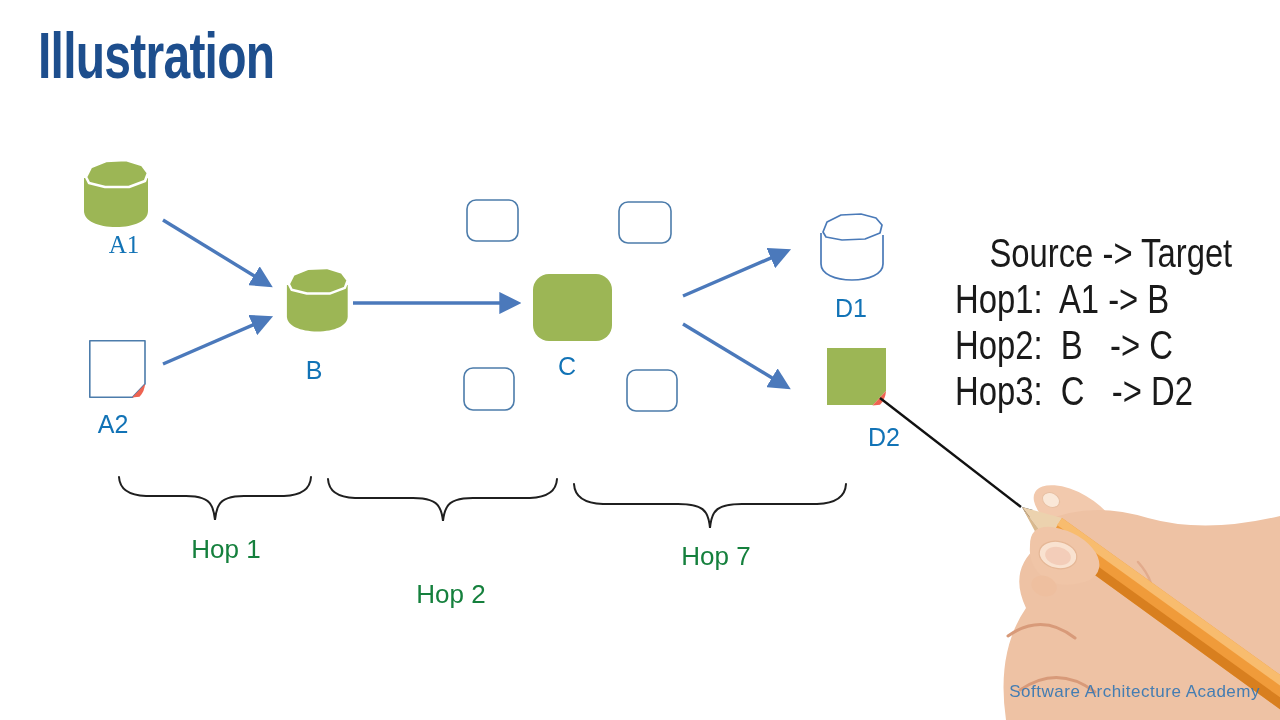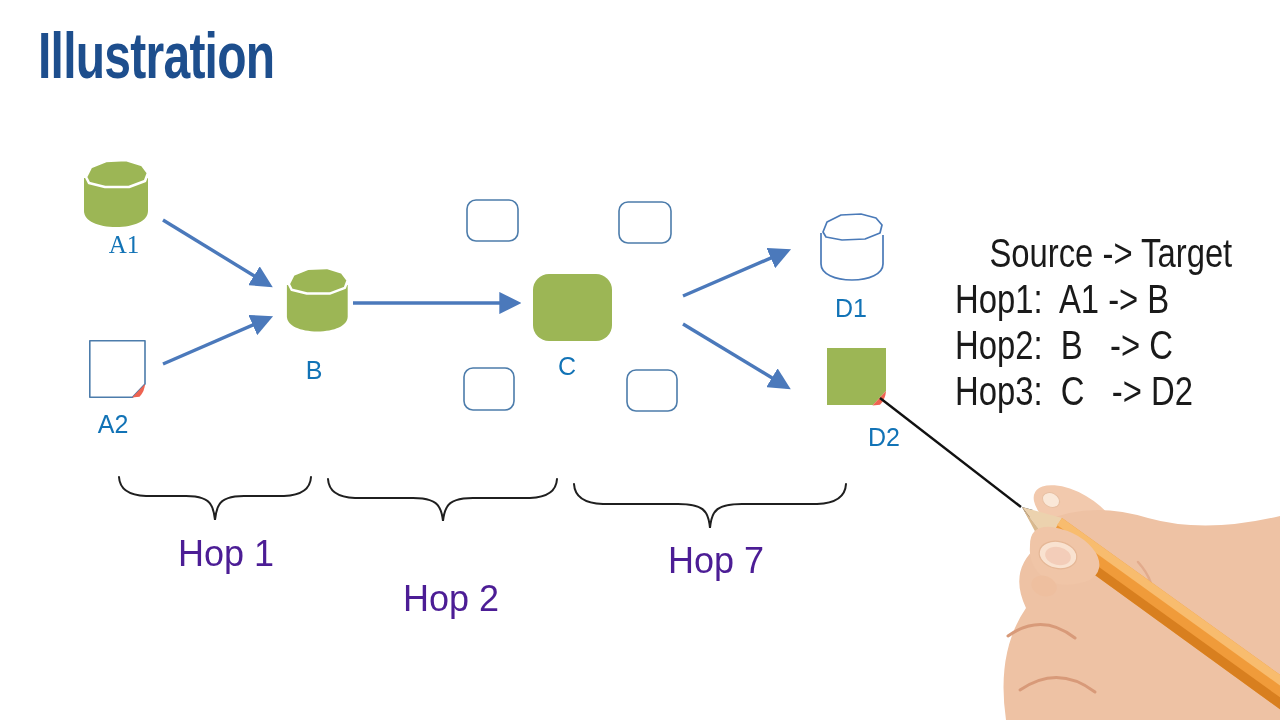--- a/index.html
+++ b/index.html
@@ -14,21 +14,21 @@
     transform:scaleX(0.75); transform-origin:left top;
     white-space:nowrap;
   }
   .diagram-svg { position:absolute; left:0; top:0; }
   .node-label {
     position:absolute; transform:translateX(-50%);
     font-size:25px; color:#1273b6; white-space:nowrap; line-height:1;
   }
   .hop-label {
     position:absolute; transform:translateX(-50%);
-    font-size:36px; color:#4c1d95; white-space:nowrap; line-height:1;
+    font-size:26px; color:#15803d; white-space:nowrap; line-height:1;
   }
   .mapping {
     position:absolute; left:955px; top:230px;
     font-size:40px; color:#1a1a1a; line-height:46px;
     transform:scaleX(0.82); transform-origin:left top;
   }
   .mapping .line { white-space:pre; }
   .mapping .header { padding-left:42px; }
   .watermark {
     position:absolute; right:20px; top:682px;
@@ -139,14 +139,15 @@
   <div class="hop-label" style="left:451px; top:538px;margin-top:43px;">Hop 2</div>
   <div class="hop-label" style="left:716px; top:543px;">Hop 7</div>
 
   <div class="mapping">
     <div class="line header">Source -&gt; Target</div>
     <div class="line">Hop1:  A1 -&gt; B</div>
     <div class="line">Hop2:  B   -&gt; C</div>
     <div class="line">Hop3:  C   -&gt; D2</div>
   </div>
 
+  <div class="watermark">Software Architecture Academy</div>
 
 </div>
 
 </body></html>

